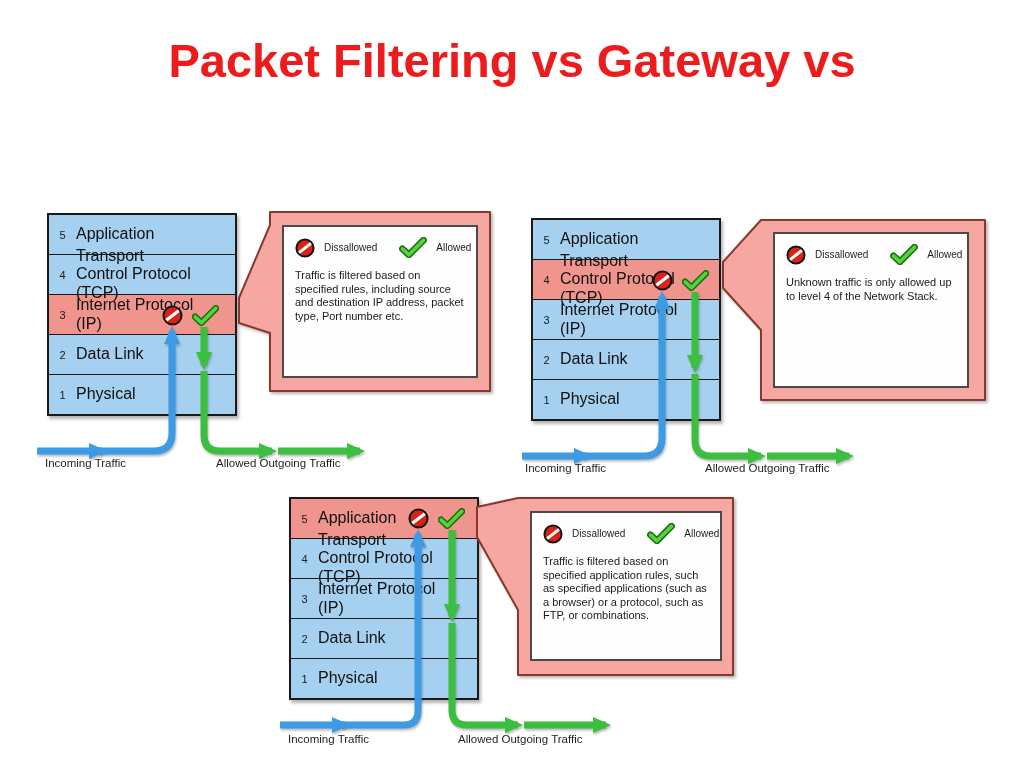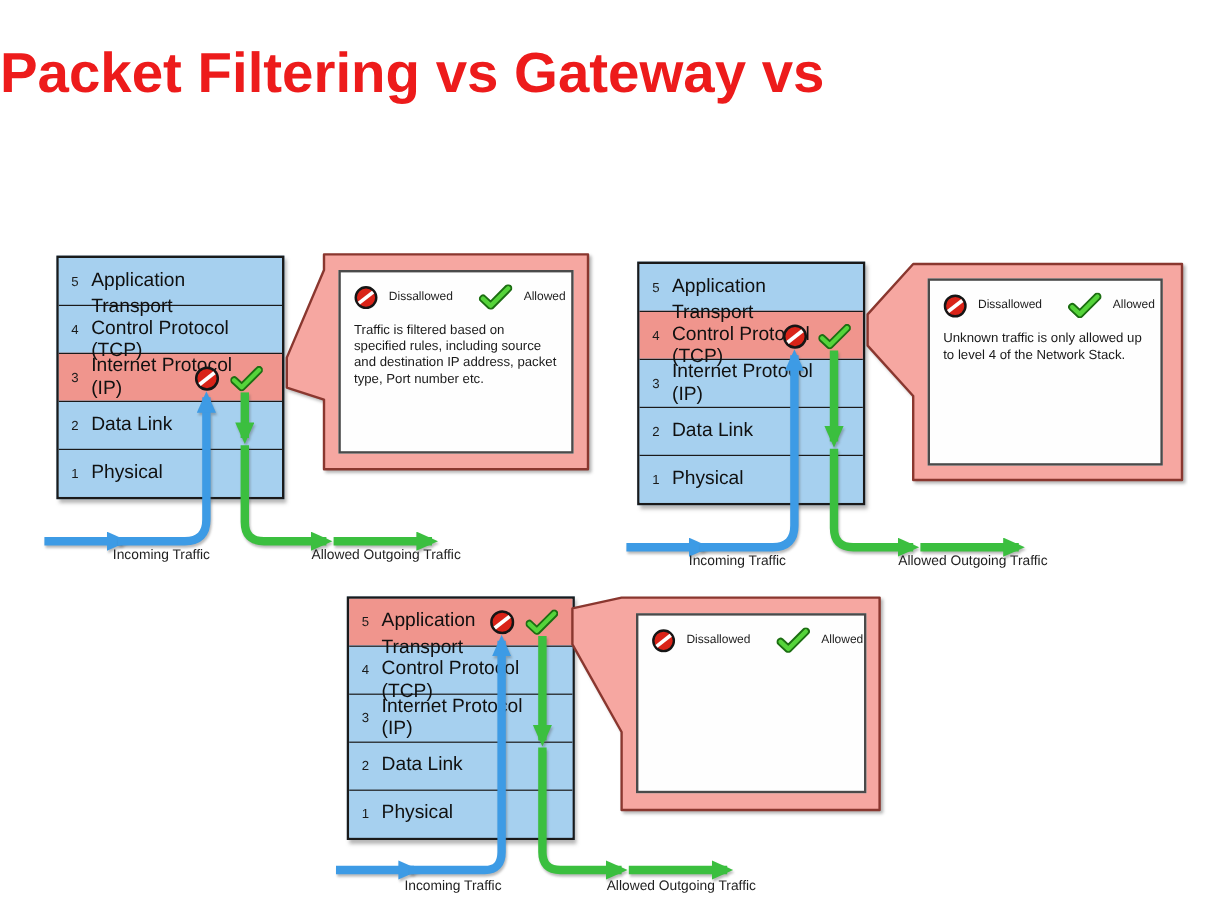--- a/index.html
+++ b/index.html
@@ -1,21 +1,21 @@
 <!DOCTYPE html>
 <html><head>
 <meta charset="utf-8">
 <style>
   html,body { margin:0; padding:0; background:#ffffff; }
   .slide {
     position:relative; width:1024px; height:768px; background:#ffffff;
     font-family:"Liberation Sans", sans-serif; overflow:hidden;
   }
   .title {
-    position:absolute; left:0; right:0; top:30px; 
+    position:absolute; left:0; right:0; top:30px; text-align:center;
     color:#ED1B1B; font-size:47px; font-weight:700; line-height:62px;
   }
   .diagram { position:absolute; }
   .overlay { position:absolute; left:0; top:0; }
   .bubble {
     fill:#F6A7A1; stroke:#8A372F; stroke-width:2; stroke-linejoin:round;
     filter:drop-shadow(2px 2.5px 1.5px rgba(90,90,90,.45));
   }
   .arrow { fill:none; stroke-width:7; filter:drop-shadow(1.5px 2px 1px rgba(80,80,80,.4)); }
   .arrow.blue  { stroke:#3D9BE5; }
@@ -32,21 +32,21 @@
   .row-icons { position:absolute; display:flex; gap:9px; align-items:center; }
   .row-icons svg, .legend svg { display:block; }
   .callout-inner {
     position:absolute; background:#FEFEFE; border:2px solid #4A4A4A;
     box-sizing:border-box; padding:8px 10px 6px 11px;
   }
   .legend { display:flex; align-items:center; margin-top:2px; }
   .legend-lbl { font-size:10px; color:#1C1C1C; margin-left:9px; white-space:nowrap; }
   .legend .chk { margin-left:22px; }
   .callout-inner p { margin:11px 0 0; font-size:11px; line-height:13.5px; color:#1A1A1A; }
-  .arrow-label { position:absolute; font-size:11.5px; color:#1F1F1F; text-align:right; }
+  .arrow-label { position:absolute; font-size:11.5px; color:#1F1F1F; text-align:left; }
 </style>
 </head>
 <body>
 
 <div class="slide">
 
   <div class="title">
     <div>Packet Filtering vs Gateway vs</div>
   </div>
 
@@ -265,18 +265,19 @@
           </span>
         <span class="legend-lbl">Dissallowed</span>
         <span class="chk">
             <svg width="28" height="21" viewBox="0 0 30 23">
               <path d="M3.5 13 L10.5 19.5 L26.5 3.5" fill="none" stroke="#1C6E12" stroke-width="7.4" stroke-linecap="round" stroke-linejoin="round"></path>
               <path d="M3.5 13 L10.5 19.5 L26.5 3.5" fill="none" stroke="#55D43A" stroke-width="4" stroke-linecap="round" stroke-linejoin="round"></path>
             </svg>
           </span>
         <span class="legend-lbl">Allowed</span>
       </div>
+      <p>Traffic is filtered based on specified application rules, such as specified applications (such as a browser) or a protocol, such as FTP, or combinations.</p>
     </div>
     <span class="arrow-label" style="left:28px;top:248px;width:130px">Incoming Traffic</span>
     <span class="arrow-label" style="left:198px;top:248px;width:172px">Allowed Outgoing Traffic</span>
   </div>
 
 </div>
 
 </body></html>

